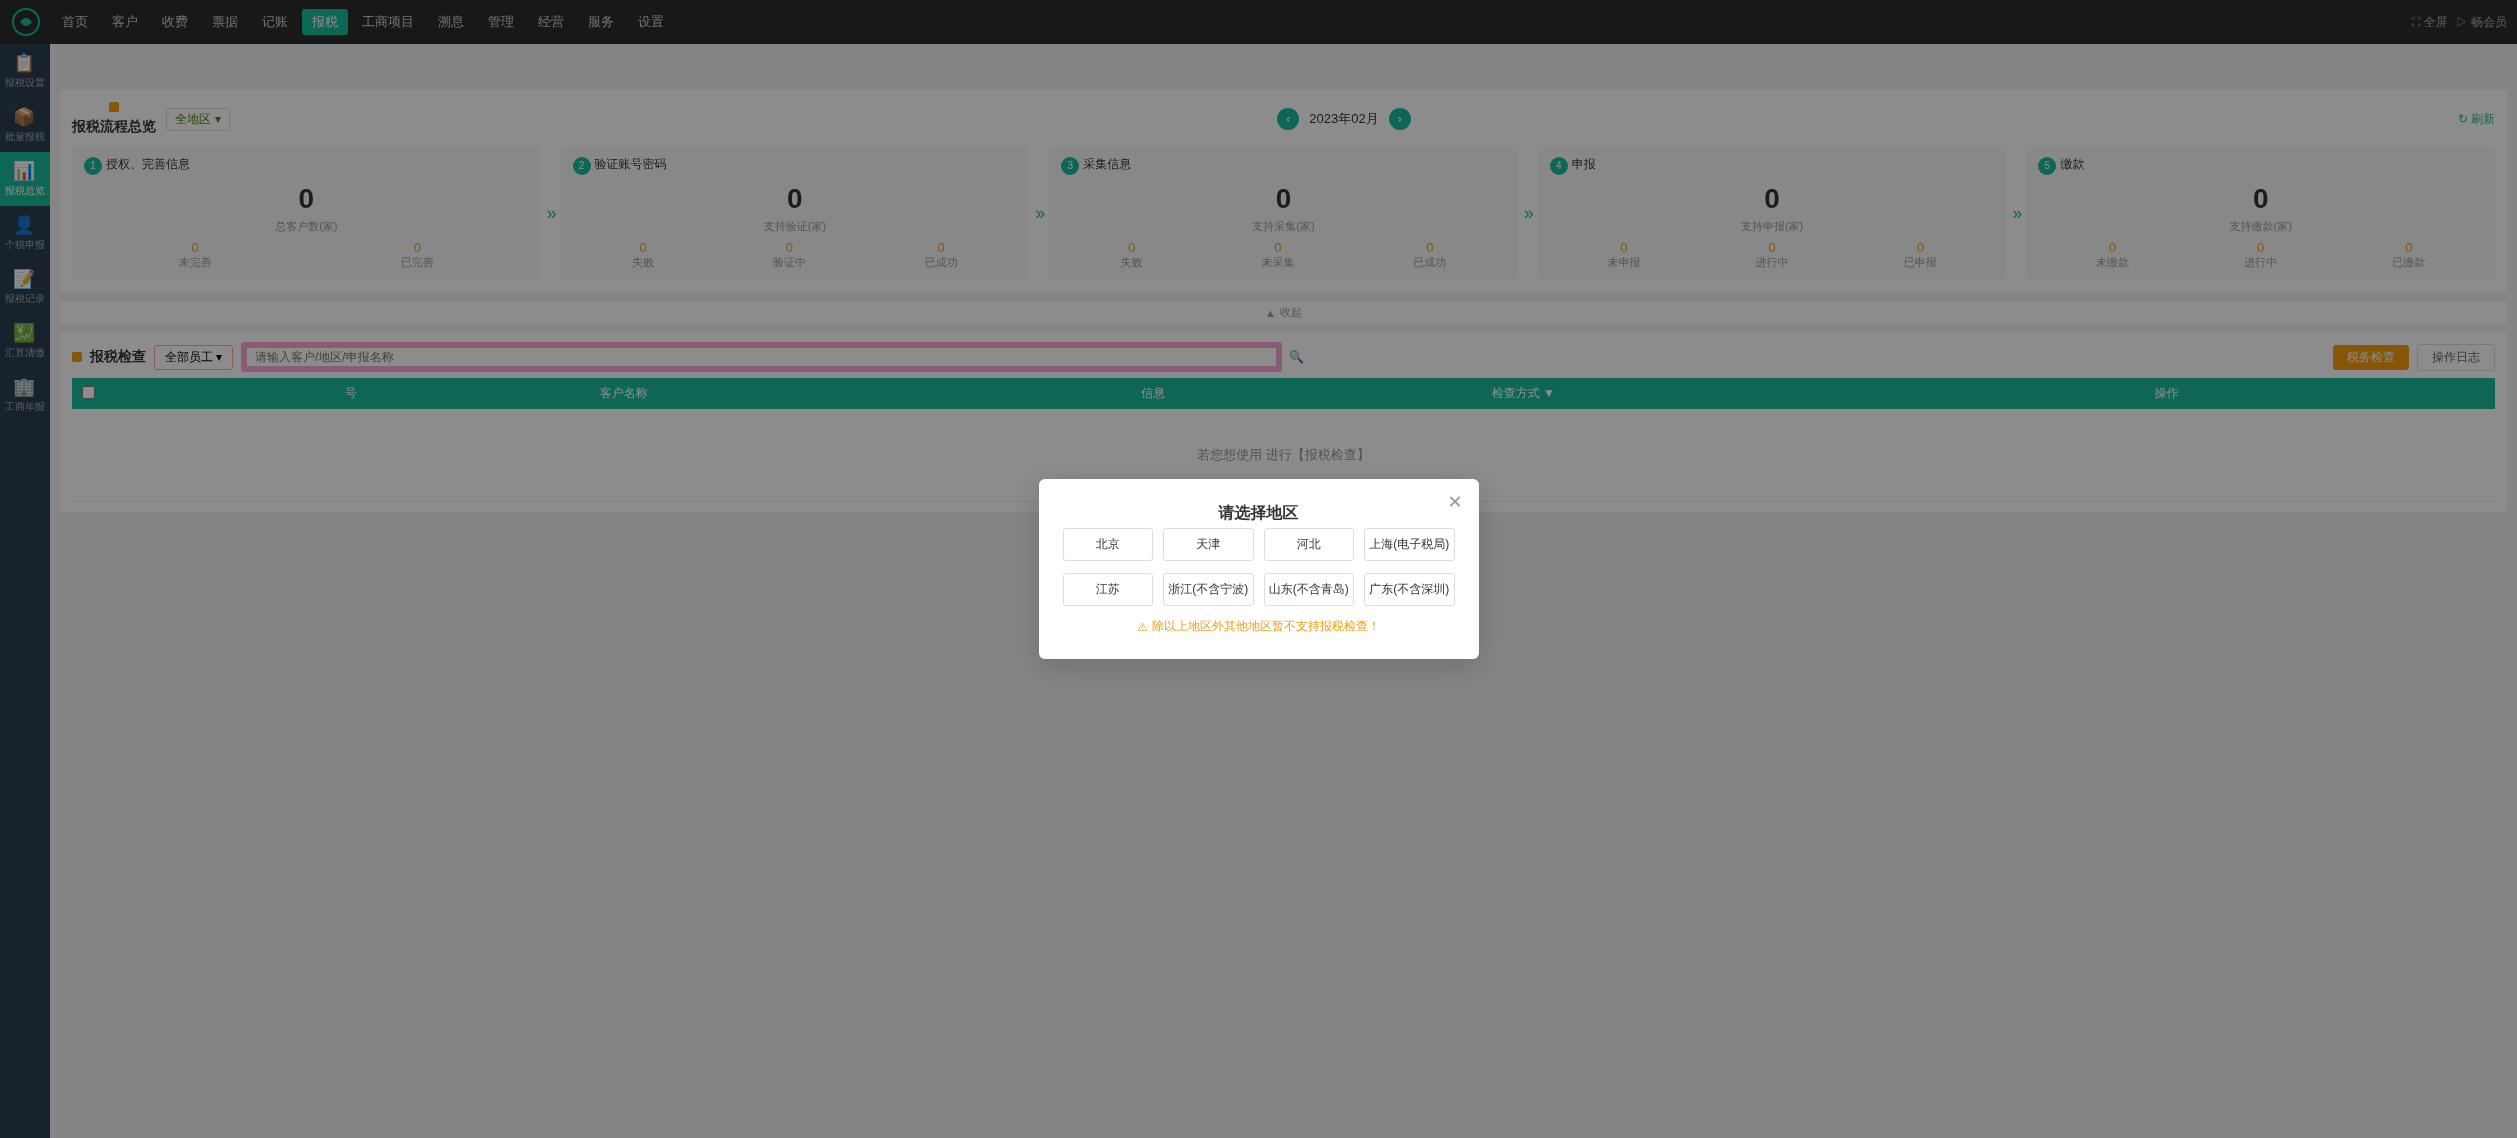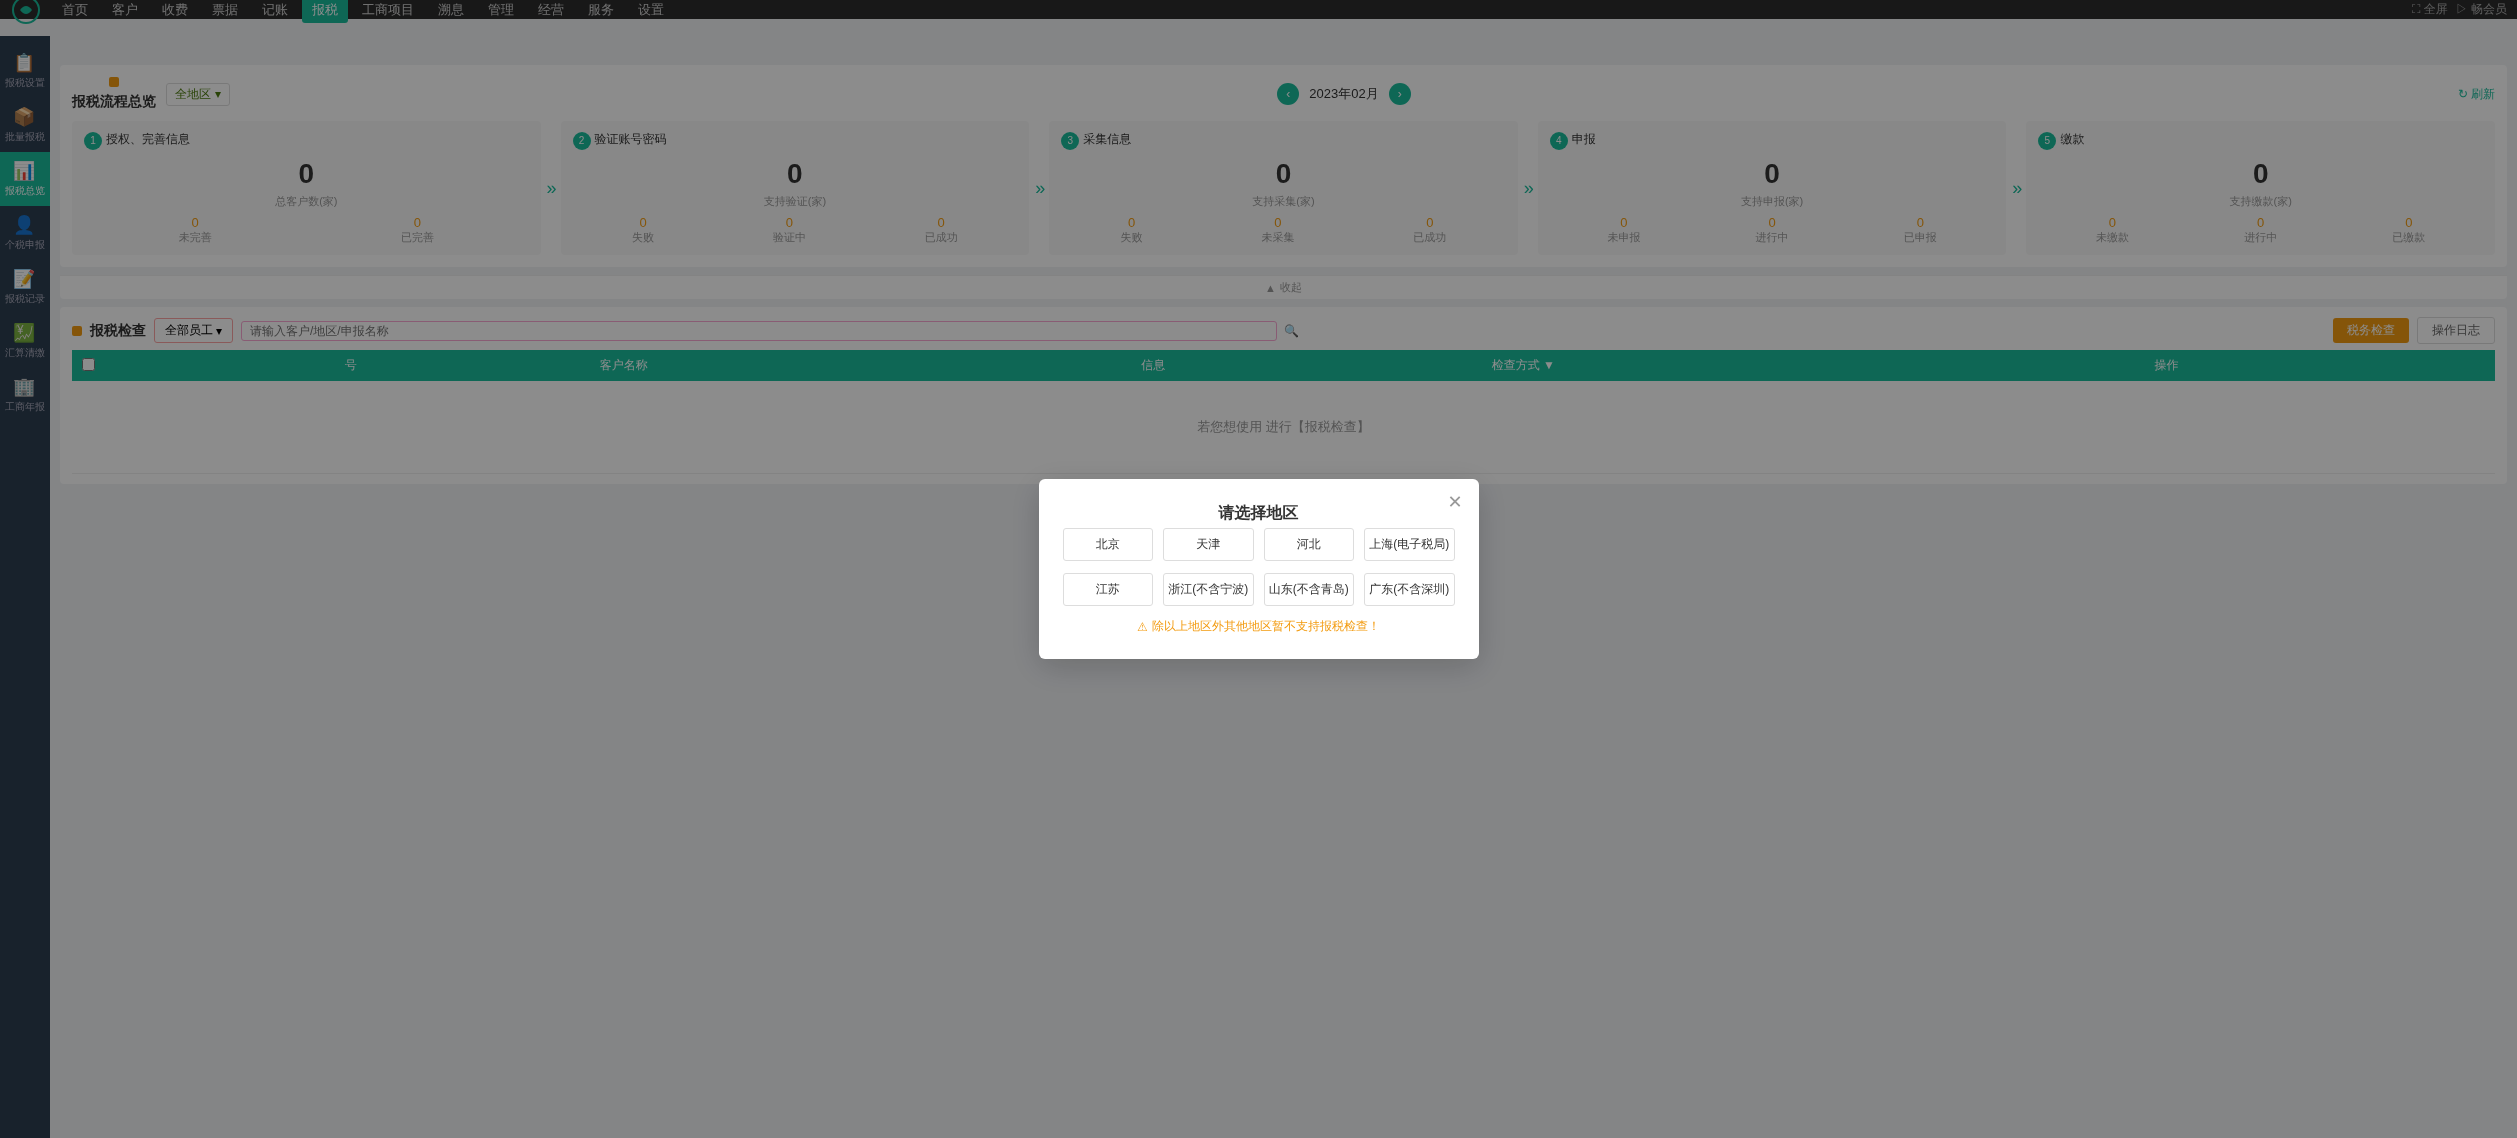--- a/index.html
+++ b/index.html
@@ -1,20 +1,20 @@
 <!DOCTYPE html>
 <html><head>
   <meta charset="utf-8">
   <style>
     * { box-sizing: border-box; margin: 0; padding: 0; }
     body { font-family: 'Microsoft YaHei', Arial, sans-serif; font-size: 12px; background: #f0f2f5; overflow: hidden; }
 
     
     .top-nav {
-      height: 19px;
+      height: 44px;
       background: #2d2d2d;
       display: flex;
       align-items: center;
       padding: 0 10px;
       color: #ccc;
       font-size: 13px;
       position: relative;
       z-index: 10;
     }
     .top-nav .logo {
@@ -235,21 +235,21 @@
       background: #fff;
       cursor: pointer;
       font-size: 12px;
       display: flex;
       align-items: center;
       gap: 3px;
     }
     .search-input {
       flex: 1;
       padding: 2px 8px;
-      border: 1px solid #f9a8d4;
+      border: 6px solid #f9a8d4;
       border-radius: 3px;
       font-size: 12px;
       outline: none;
     }
     .check-btn {
       padding: 4px 14px;
       background: #f39c12;
       color: #fff;
       border: none;
       border-radius: 3px;

